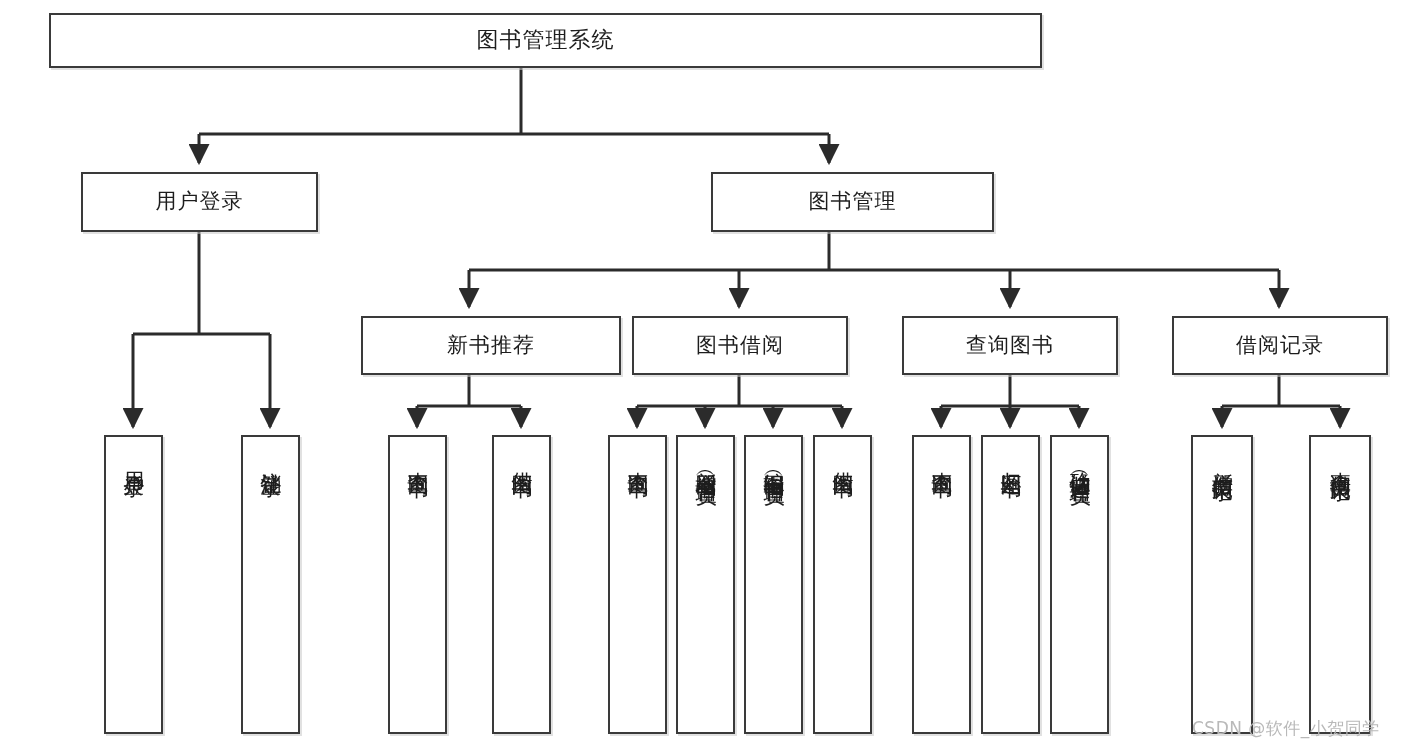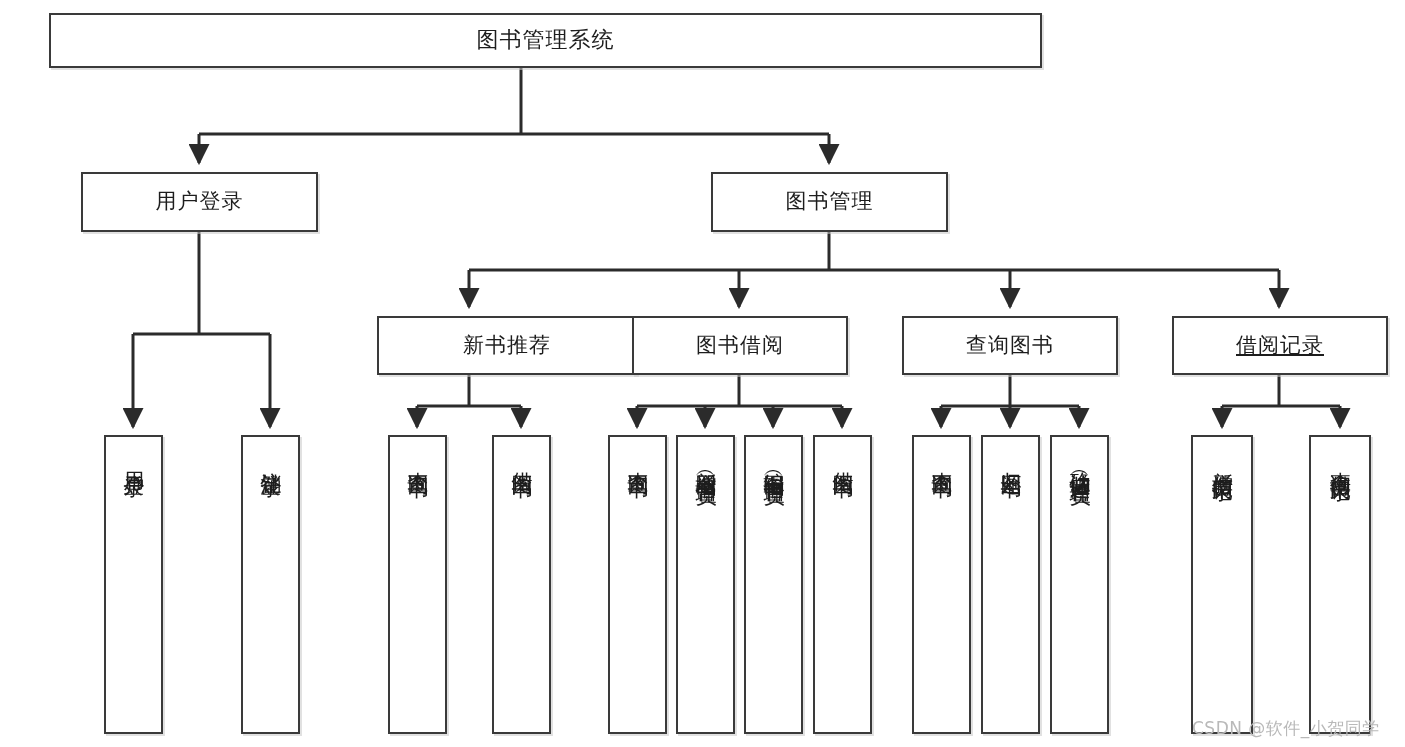--- a/index.html
+++ b/index.html
@@ -121,29 +121,29 @@
       <path d="M 1222 406 L 1340 406"></path>
       <path d="M 1222 406 L 1222 427" marker-end="url(#arw)"></path>
       <path d="M 1340 406 L 1340 427" marker-end="url(#arw)"></path>
     </g>
   </svg>
 
   <div class="node horiz root" style="left:19px;top:13px;width:993px;height:55px;margin-left:30px;">图书管理系统</div>
 
   <div class="node horiz" style="left:81px;top:172px;width:237px;height:60px;">用户登录</div>
 
-  <div class="node horiz" style="left:711px;top:172px;width:237px;height:60px;">图书管理</div>
+  <div class="node horiz" style="left:711px;top:172px;width:283px;height:60px;">图书管理</div>
 
-  <div class="node horiz" style="left:361px;top:316px;width:260px;height:59px;margin-left:16px;">新书推荐</div>
+  <div class="node horiz" style="left:361px;top:316px;width:260px;height:59px;">新书推荐</div>
 
   <div class="node horiz" style="left:632px;top:316px;width:216px;height:59px;text-align:right;">图书借阅</div>
 
   <div class="node horiz" style="left:902px;top:316px;width:216px;height:59px;">查询图书</div>
 
-  <div class="node horiz" style="left:1172px;top:316px;width:216px;height:59px;text-decoration:underline;">借阅记录</div>
+  <div class="node horiz" style="left:1172px;top:316px;width:216px;height:59px;">借阅记录</div>
 
   <div class="node vert" style="left:104px;top:435px;width:59px;height:299px;">
     <span class="vlabel">用户登录</span>
   </div>
   <div class="node vert" style="left:241px;top:435px;width:59px;height:299px;">
     <span class="vlabel">注销登录</span>
   </div>
 
   <div class="node vert" style="left:388px;top:435px;width:59px;height:299px;">
     <span class="vlabel">查询图书</span>

